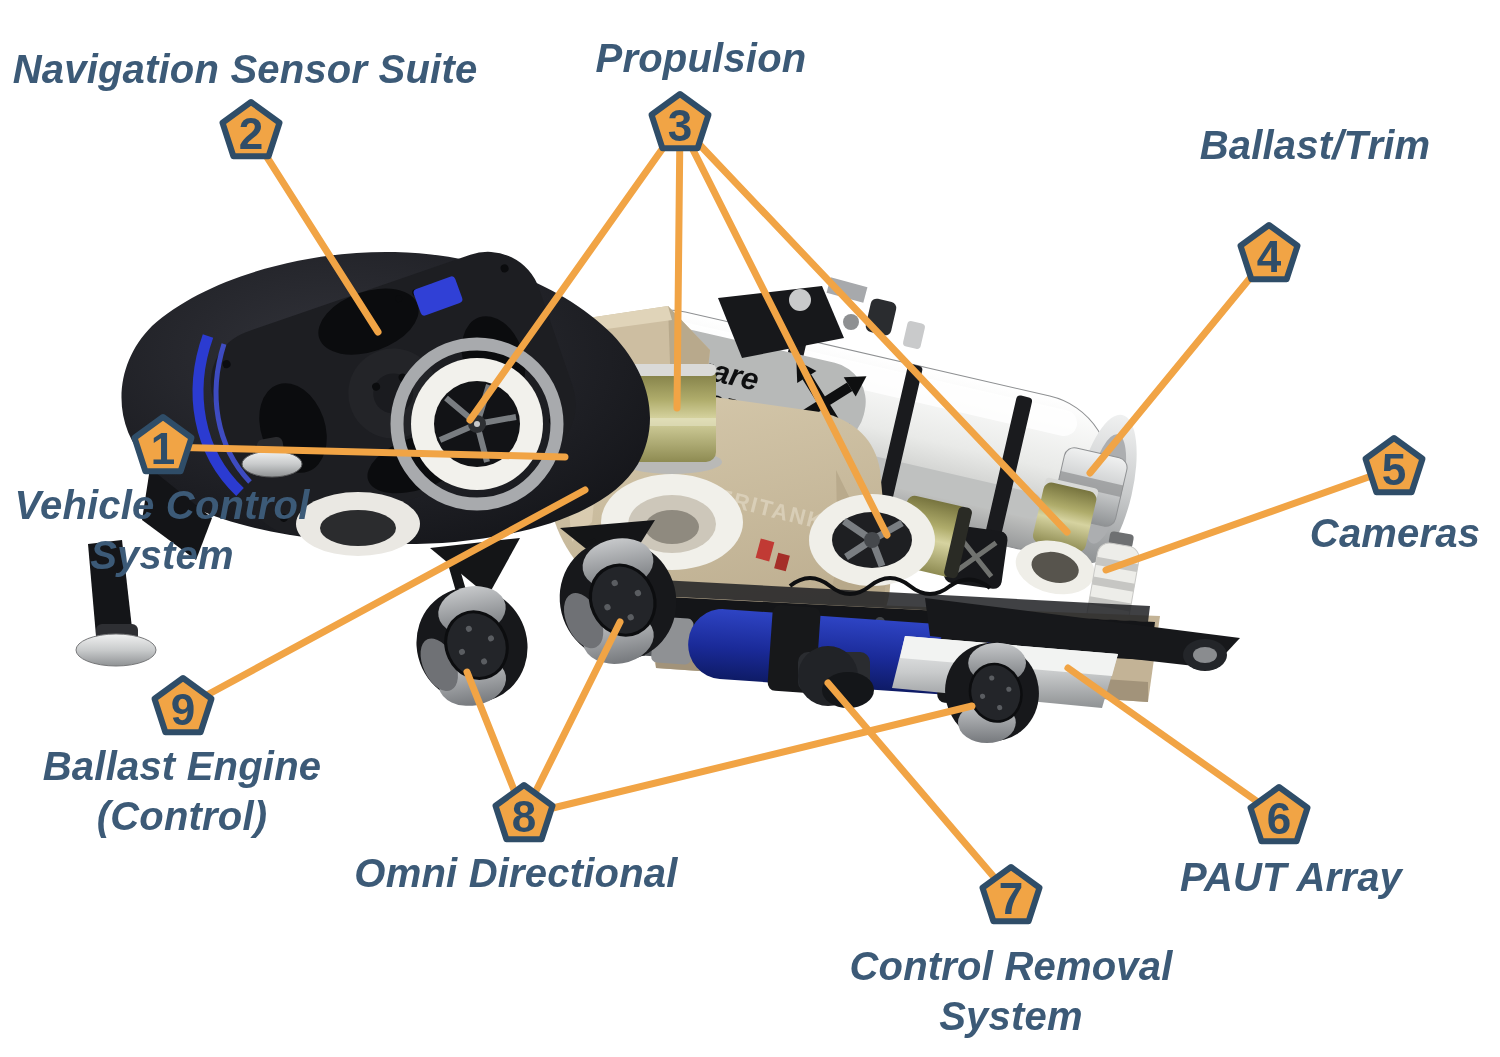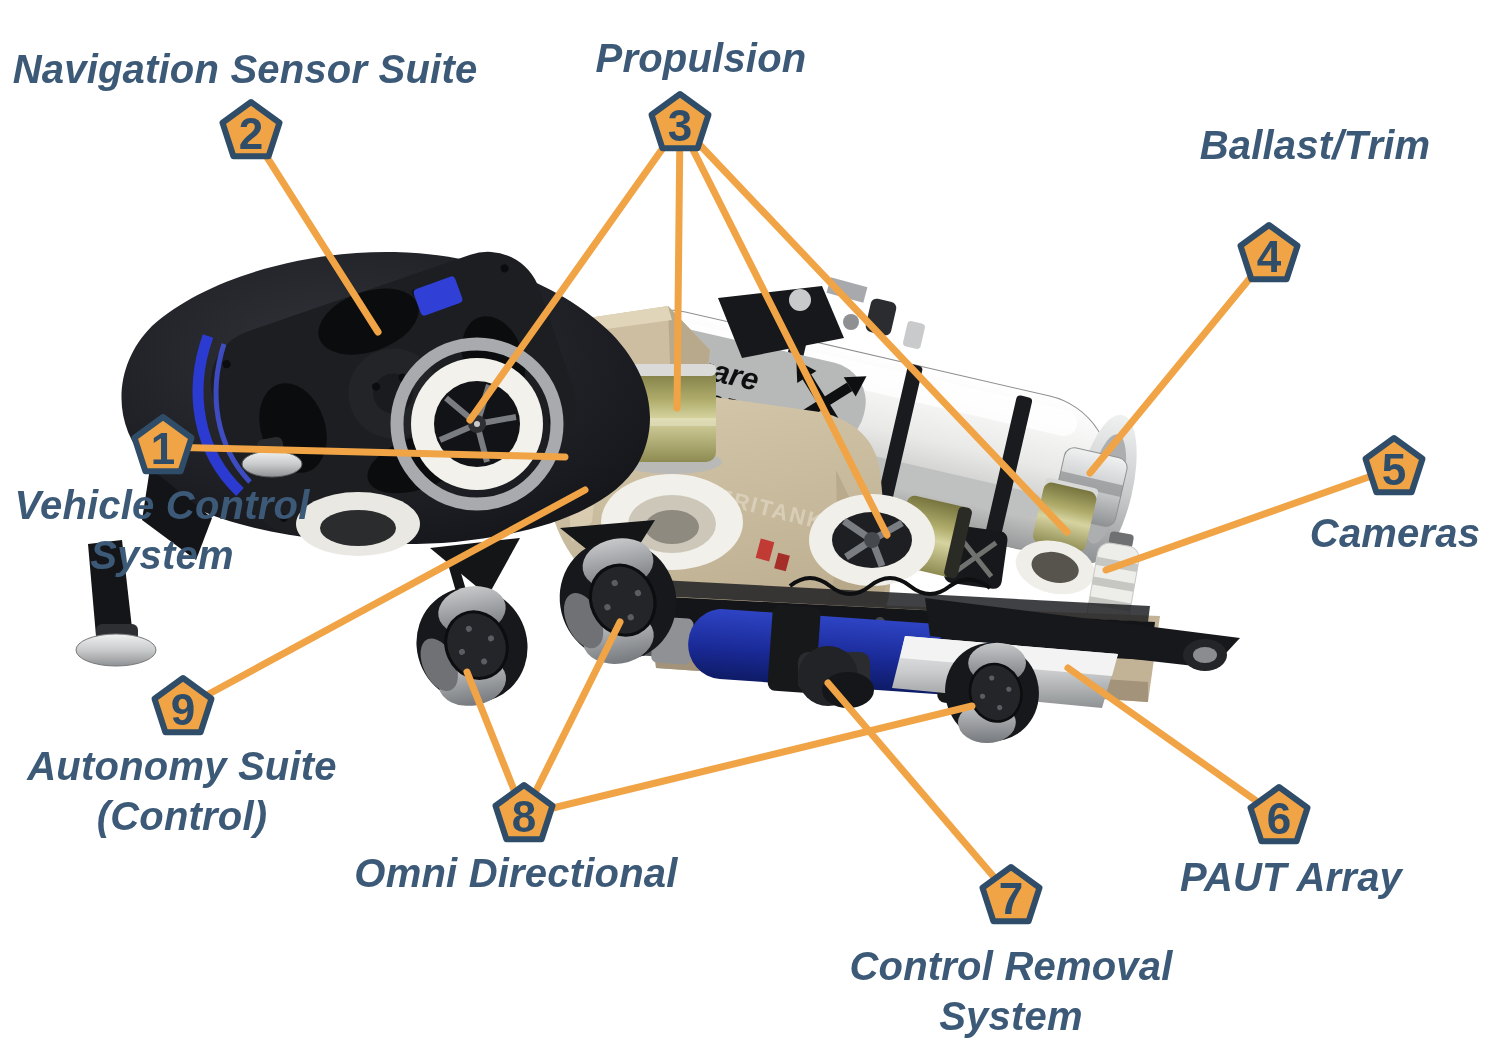--- a/index.html
+++ b/index.html
@@ -374,17 +374,17 @@
   <div>PAUT Array</div>
 </div>
 <div class="callout-label" style="left:1011px; top:941px;">
   <div>Control Removal</div>
   <div>System</div>
 </div>
 <div class="callout-label" style="left:516px; top:848px;">
   <div>Omni Directional</div>
 </div>
 <div class="callout-label" style="left:182px; top:741px;">
-  <div>Autonomy Suite</div>
+  <div>Ballast Engine</div>
   <div>(Control)</div>
 </div>
 
 </div>
 
 </body></html>

